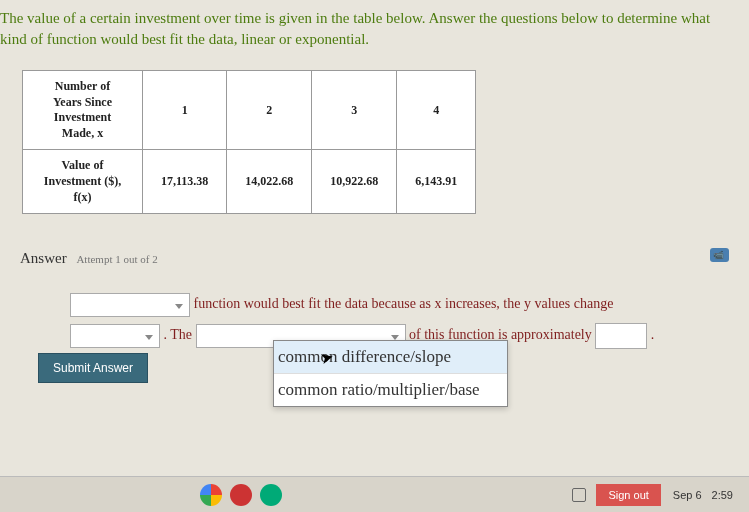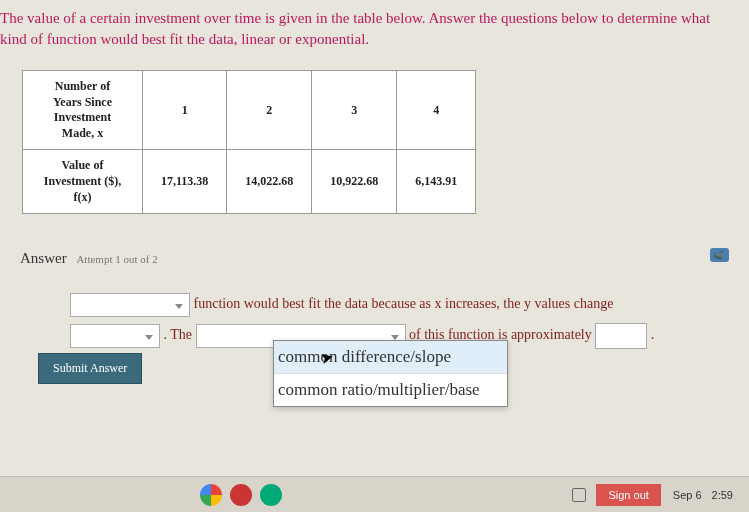--- a/index.html
+++ b/index.html
@@ -1,36 +1,36 @@
 <!DOCTYPE html>
 <html><head>
 <meta charset="utf-8">
 <style>
 *{margin:0;padding:0;box-sizing:border-box}
 body{font-family:Georgia,serif;background:#e8e5dc;width:749px;height:512px;position:relative;overflow:hidden;color:#333}
-.question-text{padding:8px 12px 14px 0;font-size:15px;line-height:1.4;color:#be185d}
+.question-text{padding:8px 12px 14px 0;font-size:15px;line-height:1.4;color:#4d7c0f}
 .data-table{border-collapse:collapse;margin:6px 0 0 22px;background:#fff}
 .data-table td,.data-table th{border:1px solid #999;padding:8px 18px;text-align:center;font-size:12px;color:#222;font-weight:bold}
 .data-table .row-header{width:120px;font-size:12px;line-height:1.3}
 .answer-section{margin:28px 10px 0 10px;padding:8px 10px;position:relative}
 .answer-title{font-size:15px;color:#333}
 .answer-title .attempt{font-size:11px;color:#777;margin-left:6px}
 .badge{position:absolute;right:10px;top:6px;background:#4a7fb0;color:#fff;font-size:9px;padding:2px 4px;border-radius:3px;font-family:Arial,sans-serif}
 .answer-body{margin:22px 0 0 50px;font-size:14px;line-height:2.2;color:#7f1d1d}
 .select-box{display:inline-block;border:1px solid #aaa;background:#fff;height:24px;vertical-align:middle;position:relative;padding:0 22px 0 8px;font-size:13px;line-height:24px}
 .select-box::after{content:"";position:absolute;right:6px;top:10px;border-left:4px solid transparent;border-right:4px solid transparent;border-top:5px solid #888}
 .sel-a{width:120px}
 .sel-b{width:90px}
 .sel-c{width:210px}
 .num-box{display:inline-block;border:1px solid #aaa;background:#fff;width:52px;height:26px;vertical-align:middle}
 .dropdown{position:absolute;left:273px;top:340px;width:235px;background:#fff;border:1px solid #888;box-shadow:0 2px 6px rgba(0,0,0,.2);z-index:5}
 .dropdown .opt{padding:6px 4px;font-size:17px;border-bottom:1px solid #ddd;cursor:pointer}
 .dropdown .opt.hover{background:#e0eef9}
 .dropdown .opt:last-child{border-bottom:none}
-.submit-btn{position:absolute;left:38px;top:353px;background:#3a6a7c;color:#fff;font-size:12px;padding:7px 14px;border:1px solid #2a5060;cursor:pointer;font-family:Liberation Serif, serif}
+.submit-btn{position:absolute;left:38px;top:353px;background:#3a6a7c;color:#fff;font-size:12px;padding:7px 14px;border:1px solid #2a5060;cursor:pointer;font-family:Liberation Sans, sans-serif}
 .taskbar{position:absolute;bottom:0;left:0;right:0;height:36px;background:#d8d4ca;border-top:1px solid #bbb;display:flex;align-items:center;padding:0 10px;font-family:Arial,sans-serif}
 .taskbar .tray-icons{margin-left:190px;display:flex;gap:8px}
 .circ{width:22px;height:22px;border-radius:50%;display:flex;align-items:center;justify-content:center;font-size:11px;color:#fff}
 .c1{background:conic-gradient(#ea4335 0 25%,#fbbc05 0 50%,#34a853 0 75%,#4285f4 0)}
 .c2{background:#c33}
 .c3{background:#0a7}
 .taskbar .spacer{flex:1}
 .signout{background:#d9534f;color:#fff;font-size:11px;padding:5px 12px;border:none;margin-right:12px}
 .date{font-size:11px;color:#333;margin-right:10px}
 .time{font-size:11px;color:#333;margin-right:6px}

